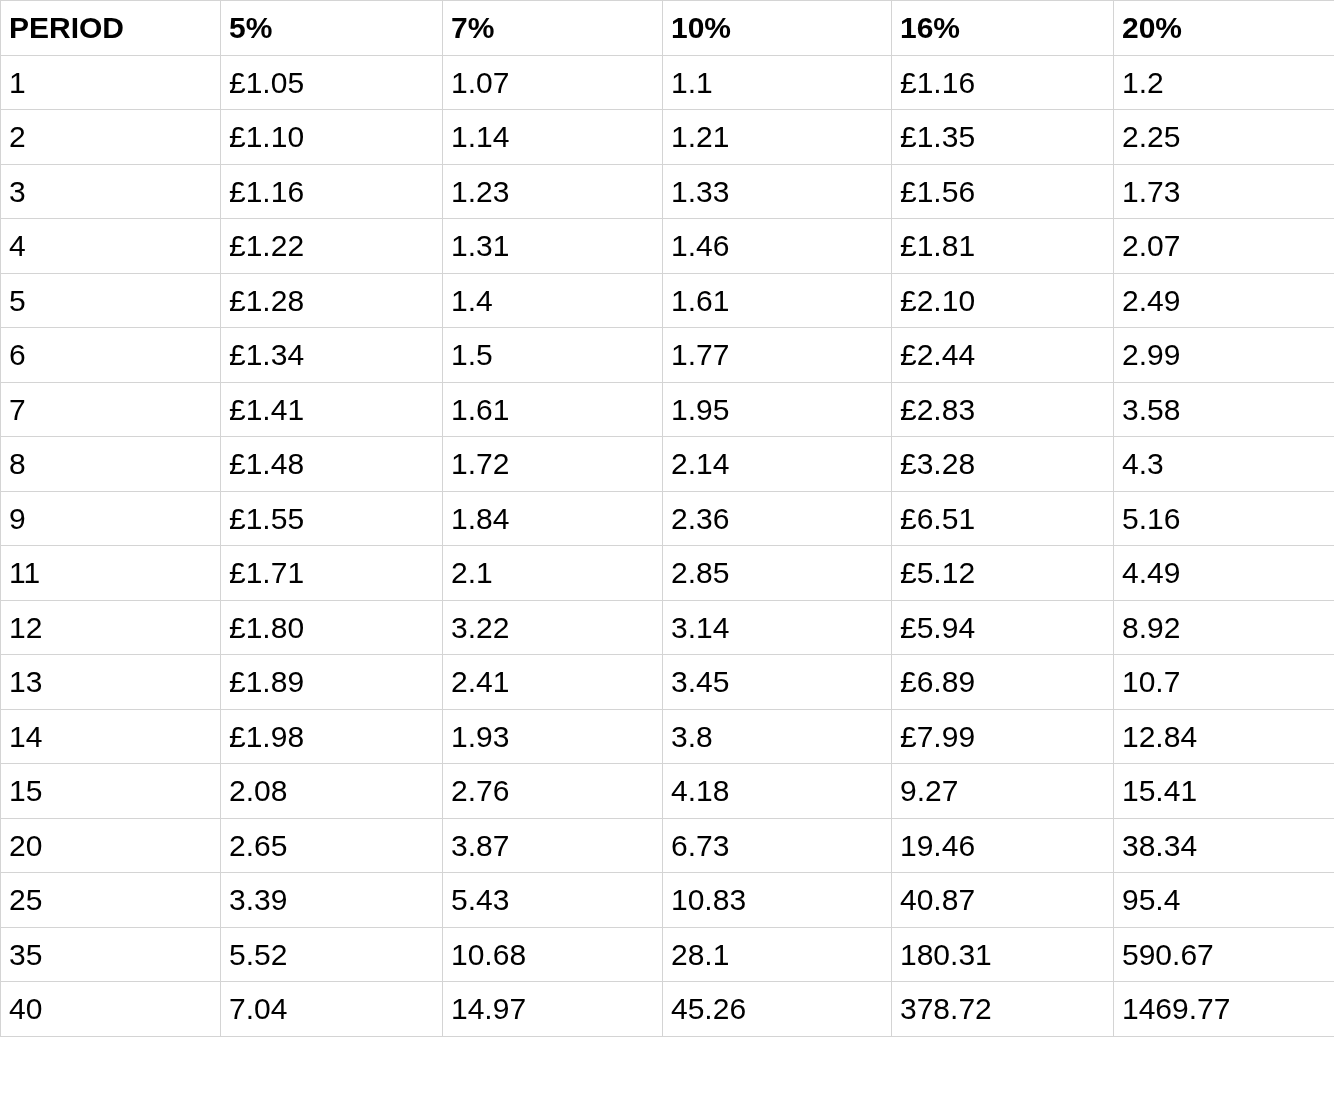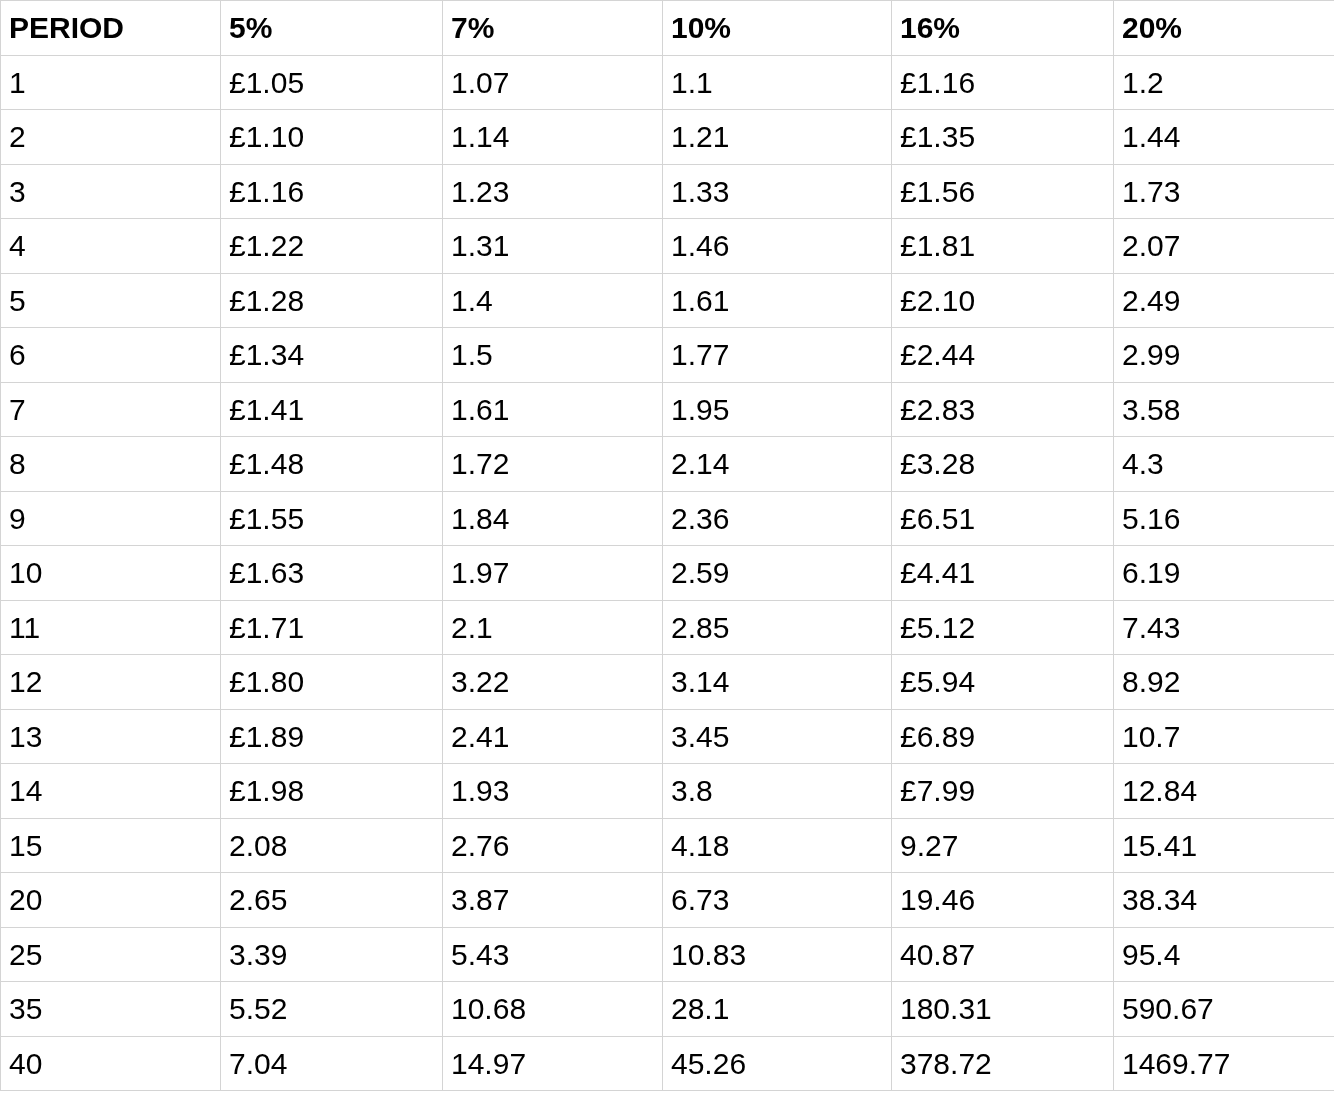--- a/index.html
+++ b/index.html
@@ -84,21 +84,21 @@
         <td>1.1</td>
         <td>£1.16</td>
         <td>1.2</td>
       </tr>
       <tr>
         <td>2</td>
         <td>£1.10</td>
         <td>1.14</td>
         <td>1.21</td>
         <td>£1.35</td>
-        <td>1.44</td>
+        <td>2.25</td>
       </tr>
       <tr>
         <td>3</td>
         <td>£1.16</td>
         <td>1.23</td>
         <td>1.33</td>
         <td>£1.56</td>
         <td>1.73</td>
       </tr>
       <tr>
@@ -143,34 +143,26 @@
       </tr>
       <tr>
         <td>9</td>
         <td>£1.55</td>
         <td>1.84</td>
         <td>2.36</td>
         <td>£6.51</td>
         <td>5.16</td>
       </tr>
       <tr>
-        <td>10</td>
-        <td>£1.63</td>
-        <td>1.97</td>
-        <td>2.59</td>
-        <td>£4.41</td>
-        <td>6.19</td>
-      </tr>
-      <tr>
         <td>11</td>
         <td>£1.71</td>
         <td>2.1</td>
         <td>2.85</td>
         <td>£5.12</td>
-        <td>7.43</td>
+        <td>4.49</td>
       </tr>
       <tr>
         <td>12</td>
         <td>£1.80</td>
         <td>3.22</td>
         <td>3.14</td>
         <td>£5.94</td>
         <td>8.92</td>
       </tr>
       <tr>

